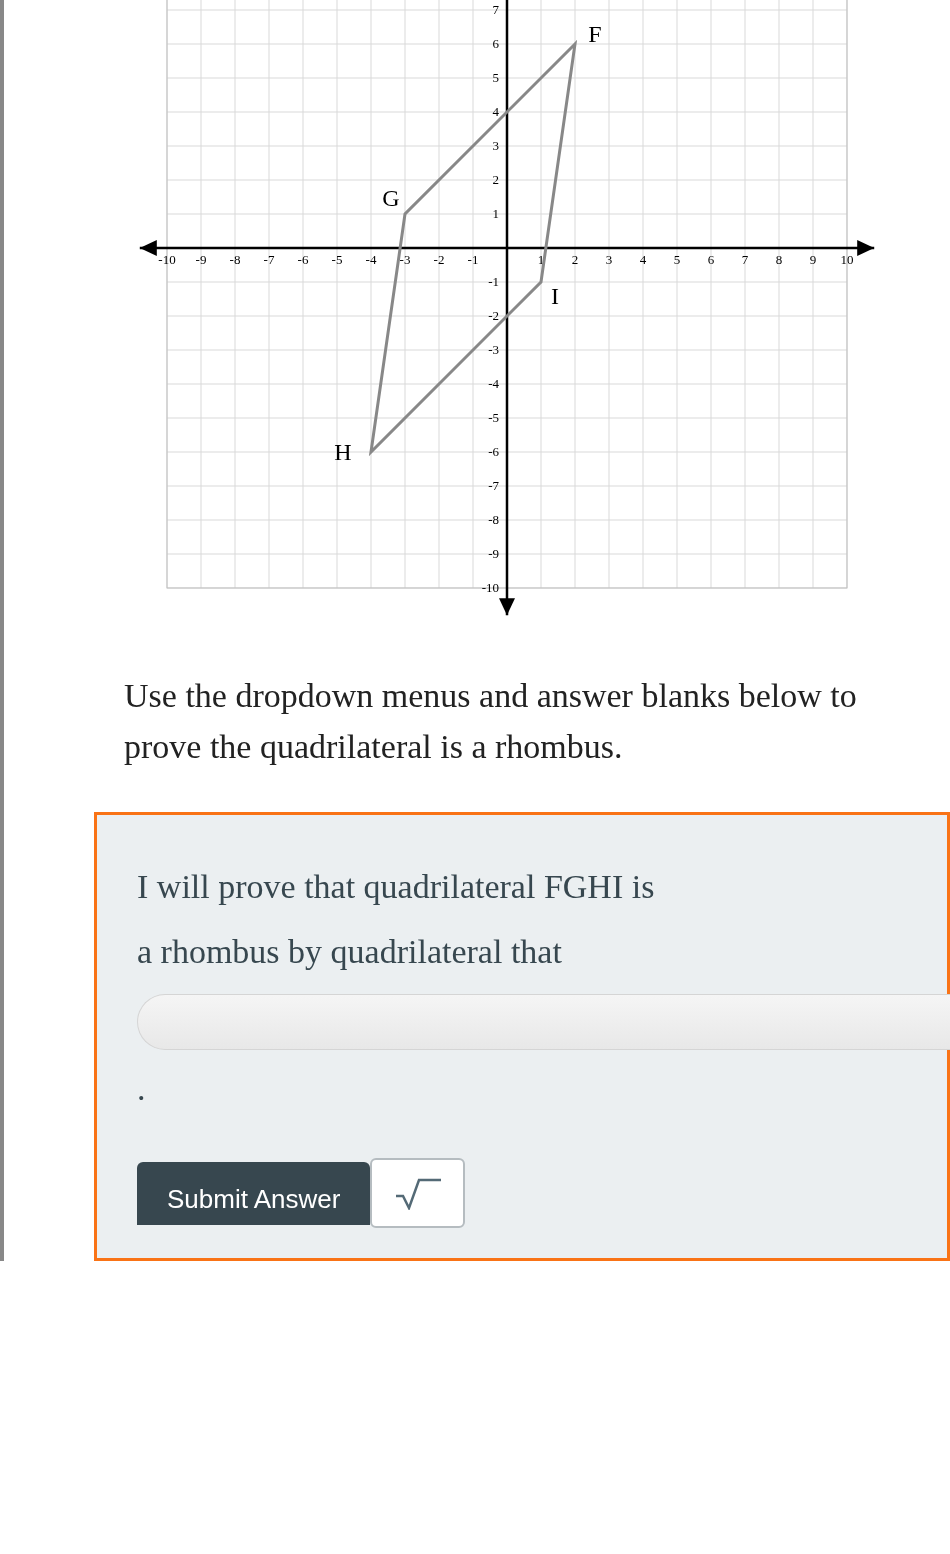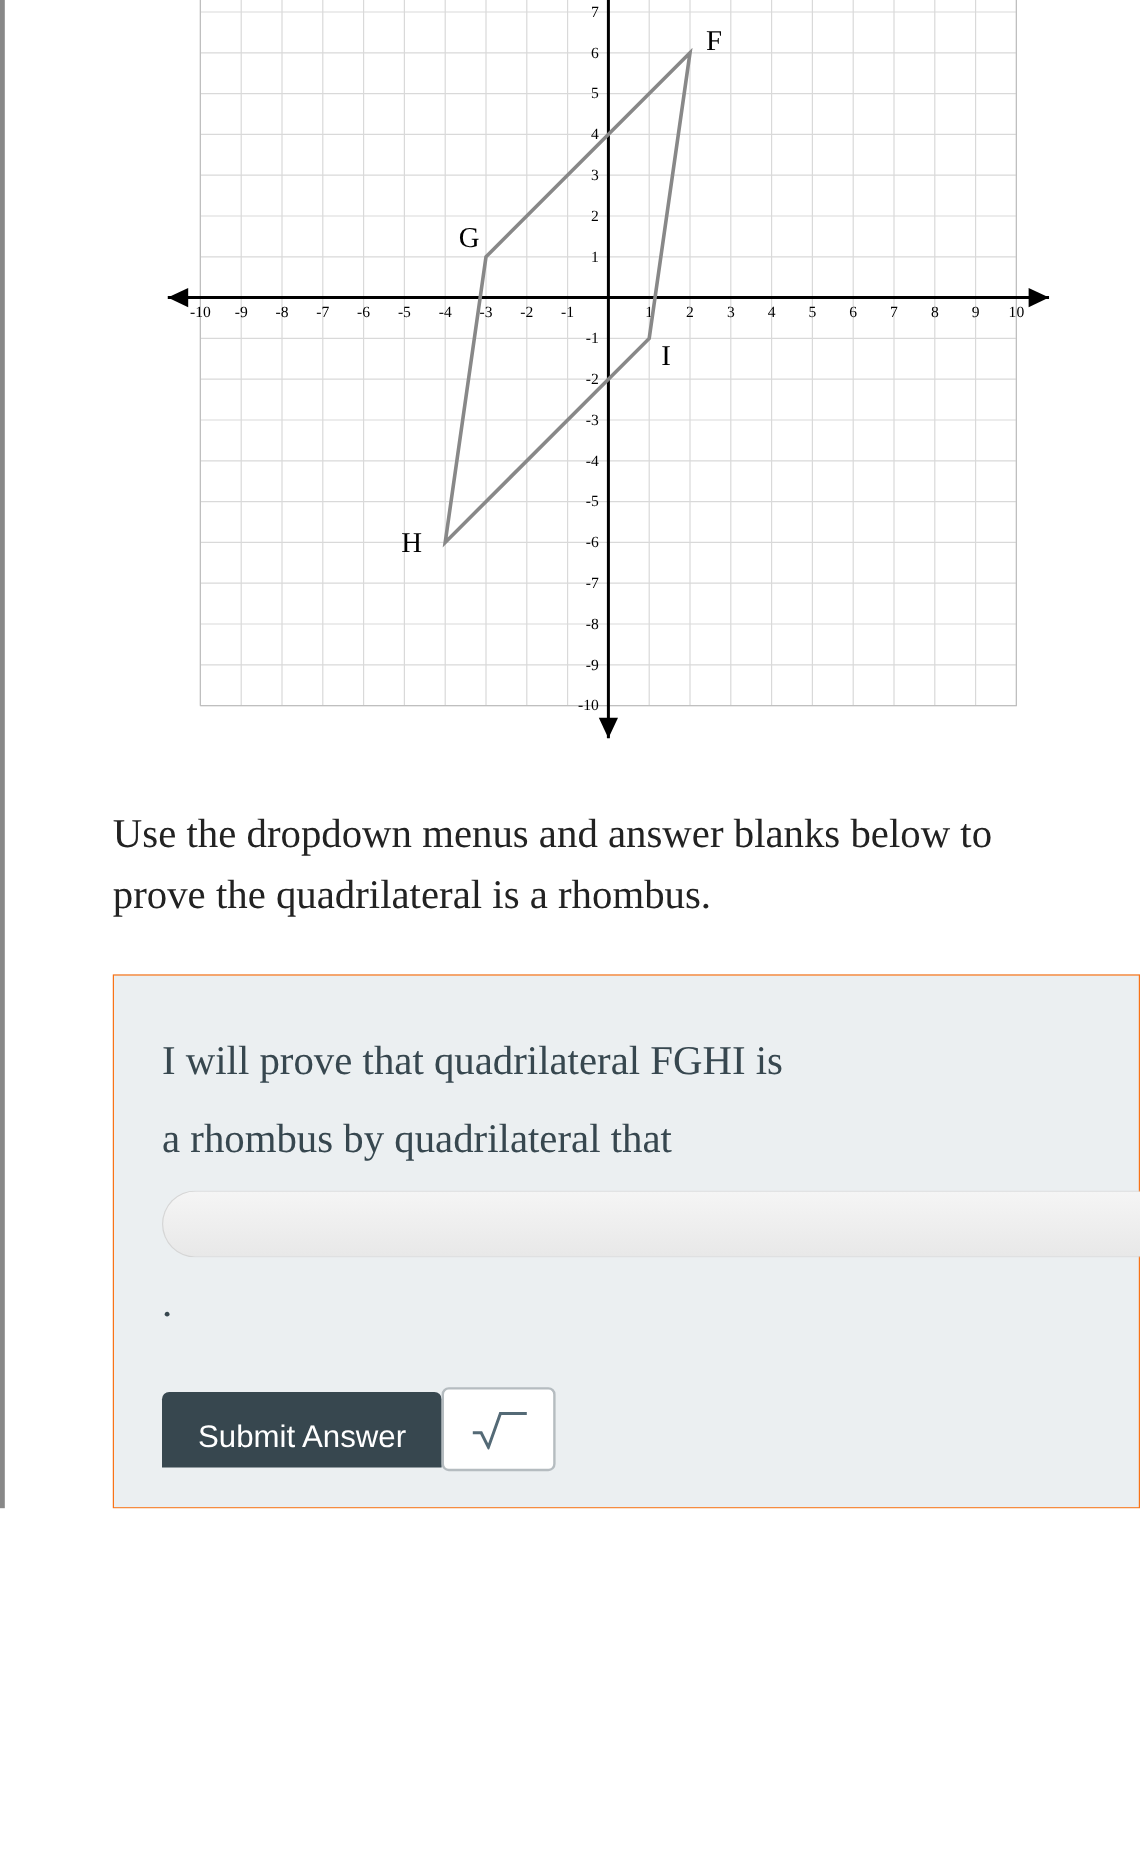--- a/index.html
+++ b/index.html
@@ -20,25 +20,26 @@
     padding: 0;
   }
   .chart-svg {
     display: block;
   }
   .instruction {
     padding: 30px 92px 40px 90px;
     font-size: 34px;
     line-height: 1.5;
     color: #222;
+    margin-left: 30px;
   }
   .proof-box {
     margin: 0 0 0 90px;
     background: #ebeff1;
-    border: 1px solid #f97316;
+    border: 3px solid #f97316;
     padding: 40px 17px 30px 40px;
   }
   .proof-text {
     font-size: 34px;
     line-height: 1.9;
     color: #37474f;
   }
   .dropdown-pill {
     display: block;
     width: calc(100% + 40px);

